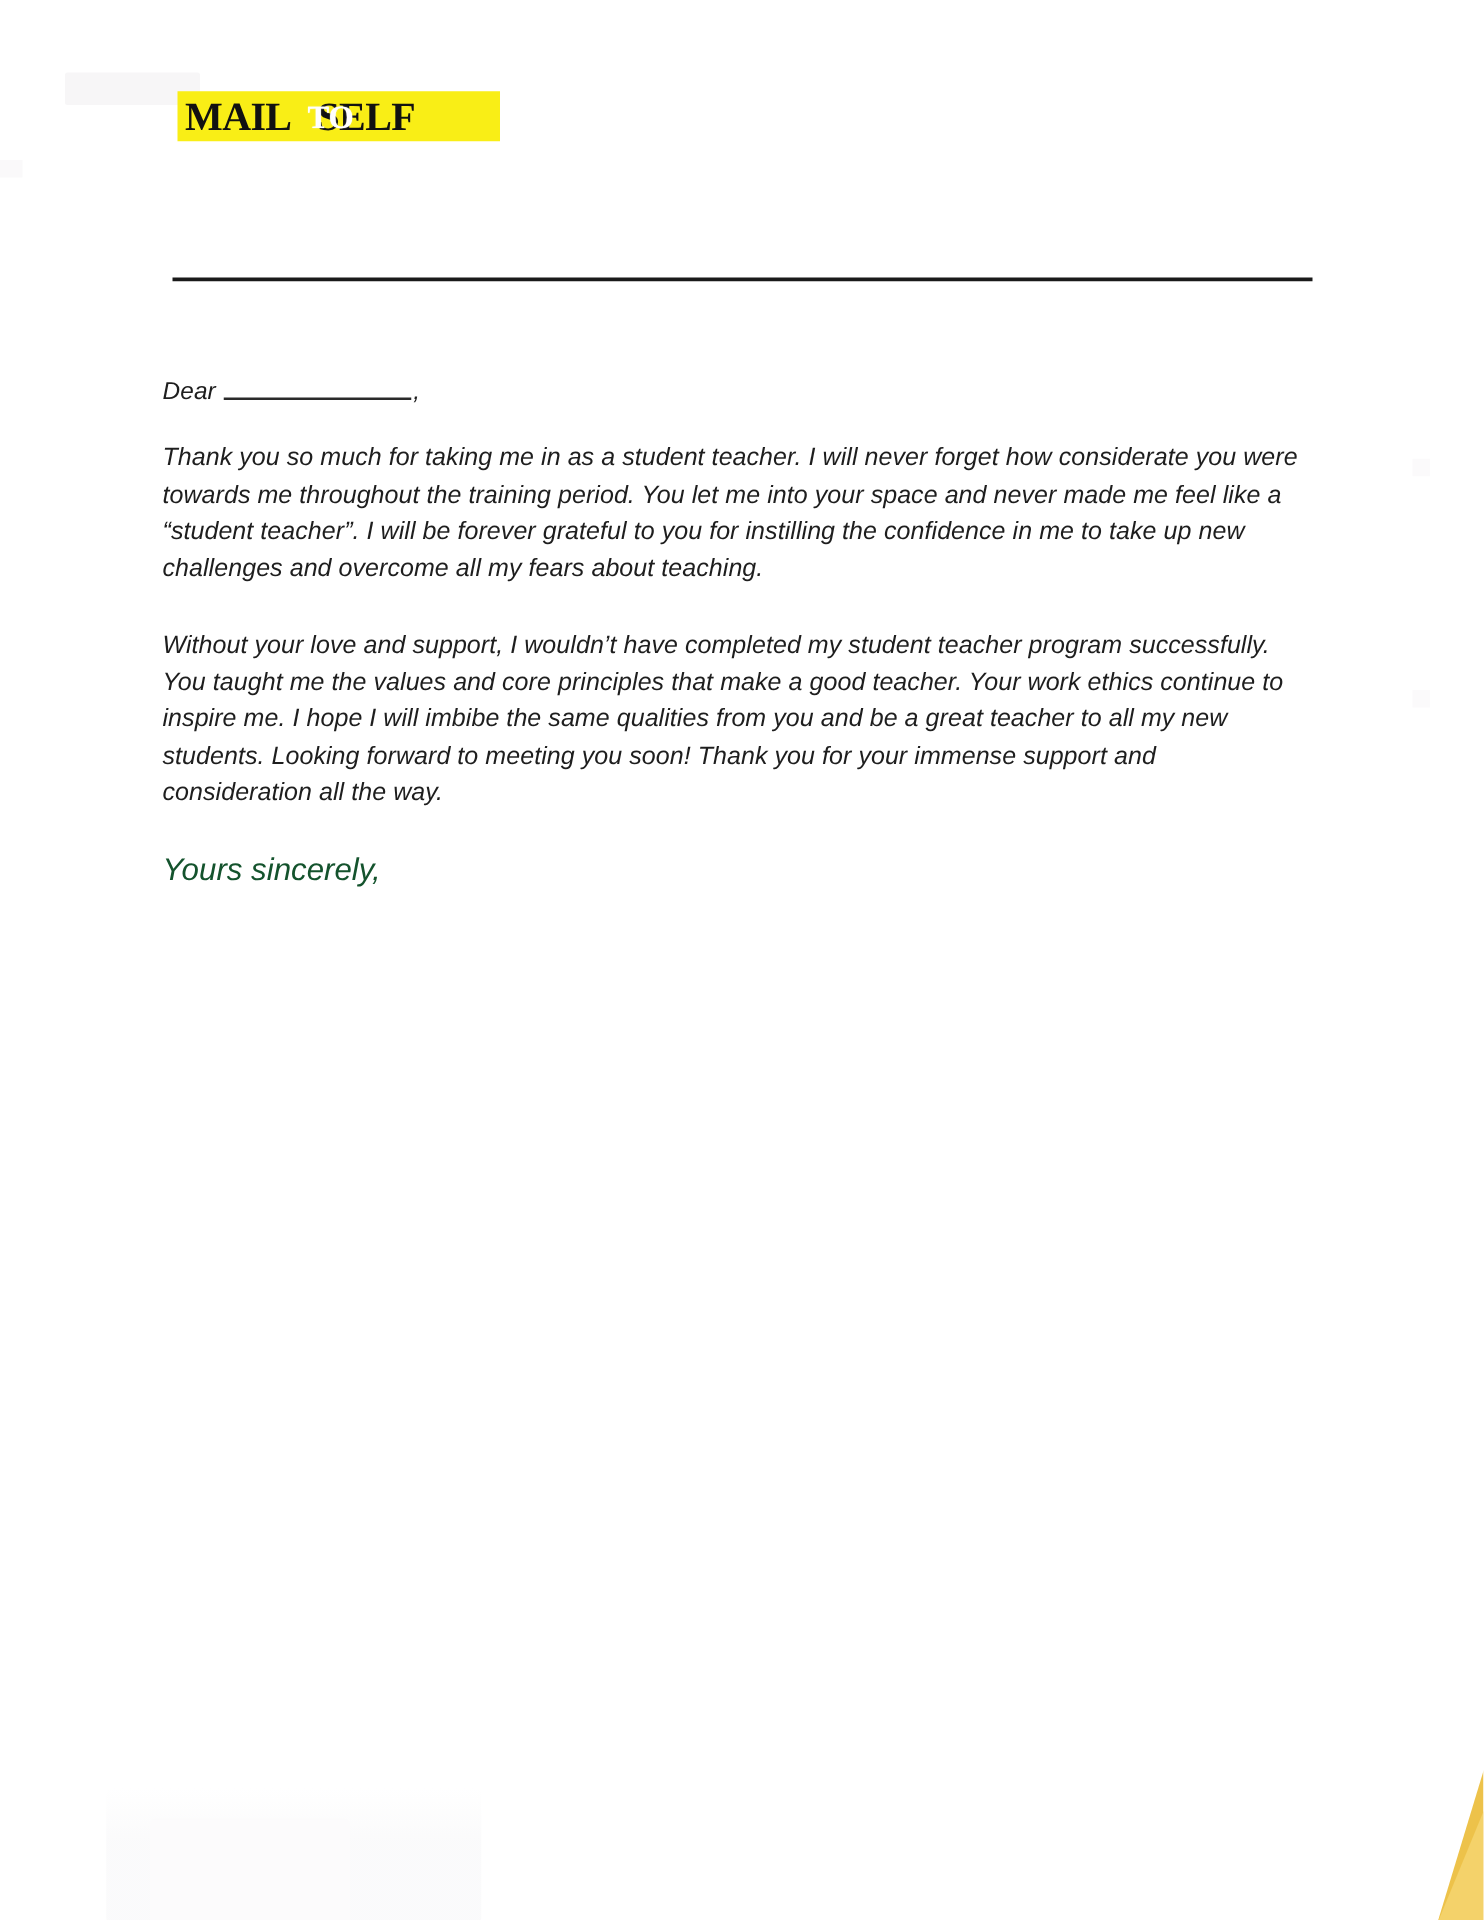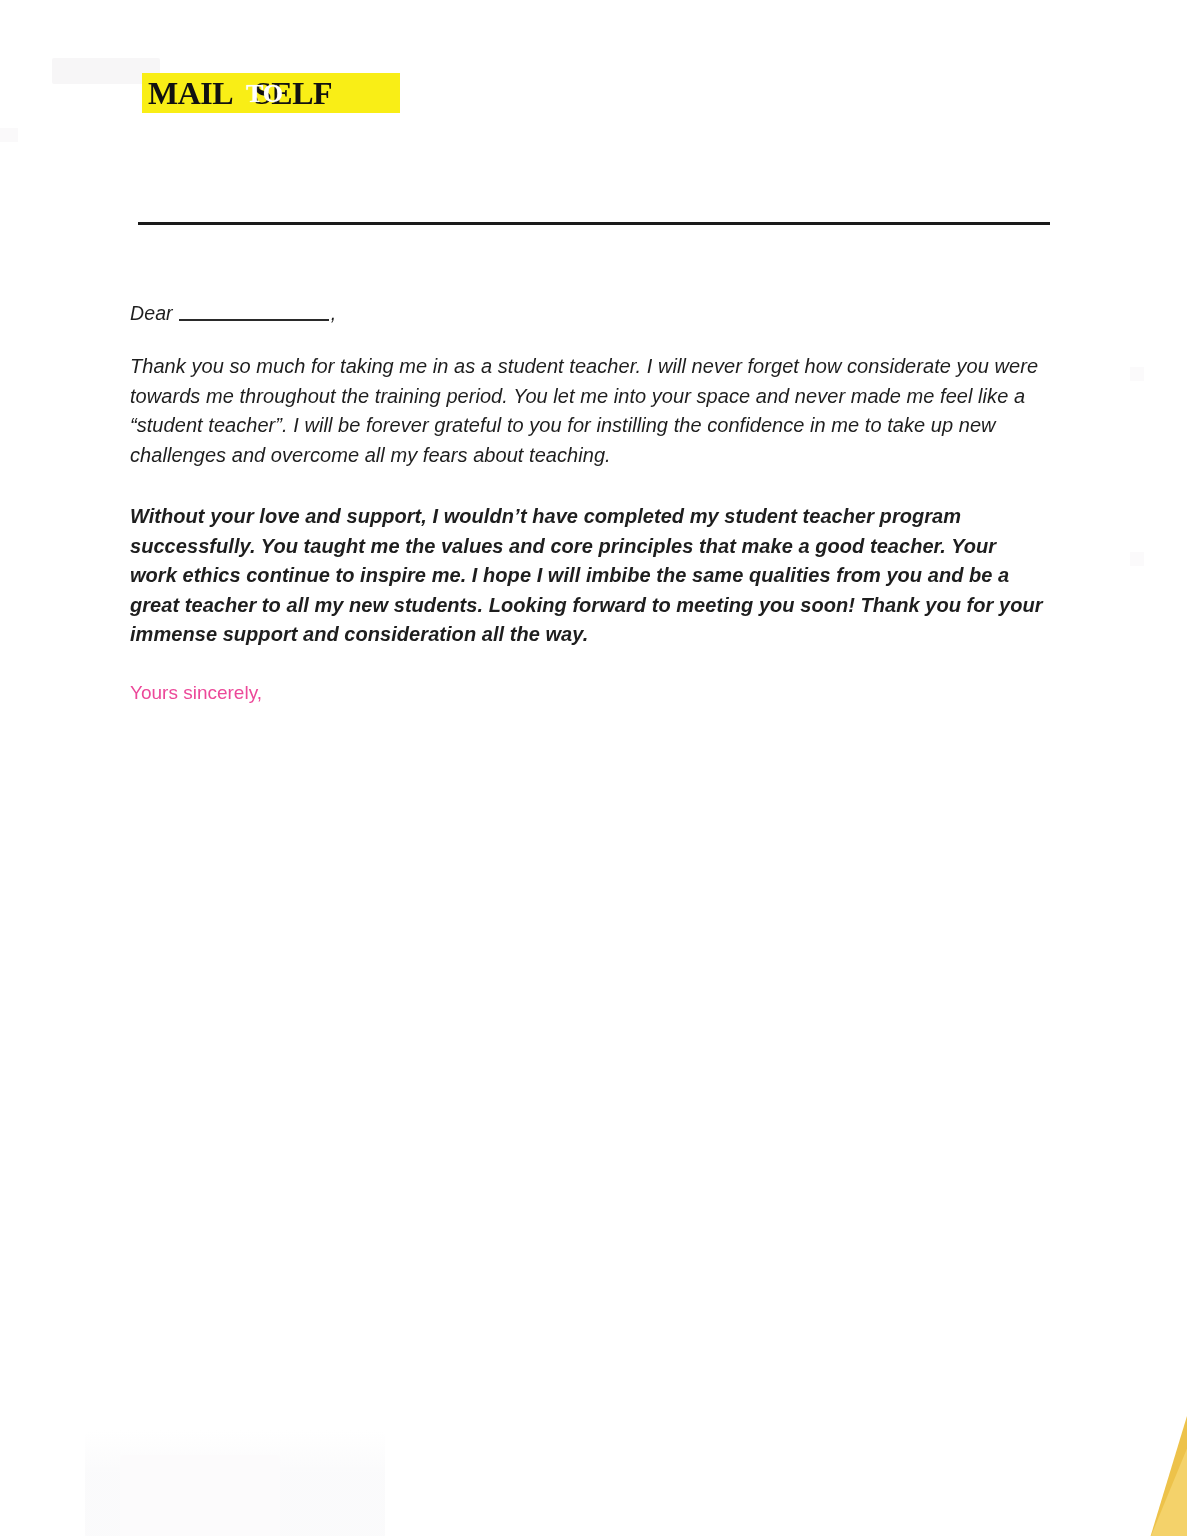--- a/index.html
+++ b/index.html
@@ -175,25 +175,26 @@
   }
   .para {
     font-style: italic;
     font-size: 20px;
     line-height: 29.5px;
     color: #1e1e1e;
     letter-spacing: 0.05px;
     margin: 0 0 32px 0;
     text-align: left;
   }
-  .para.last { margin-bottom: 30px; font-weight: bold; }
+  .para.last { margin-bottom: 30px; }
   .closing {
-    font-size: 19px;
+    font-style: italic;
+    font-size: 25px;
     line-height: 1.35;
-    color: #ec4899;
+    color: #14532d;
     margin: 0;
   }
 </style>
 </head>
 <body>
 
 <div class="page">
 
   <div class="artifact artifact-tl"></div>
   <div class="artifact artifact-ml"></div>

